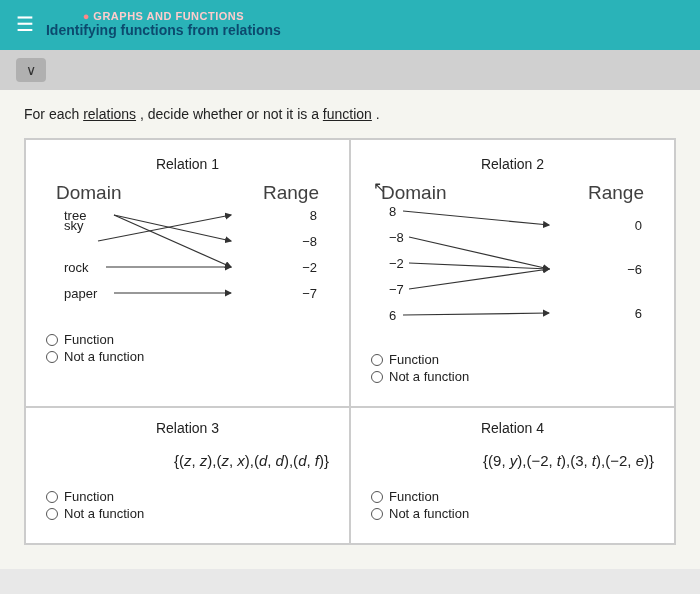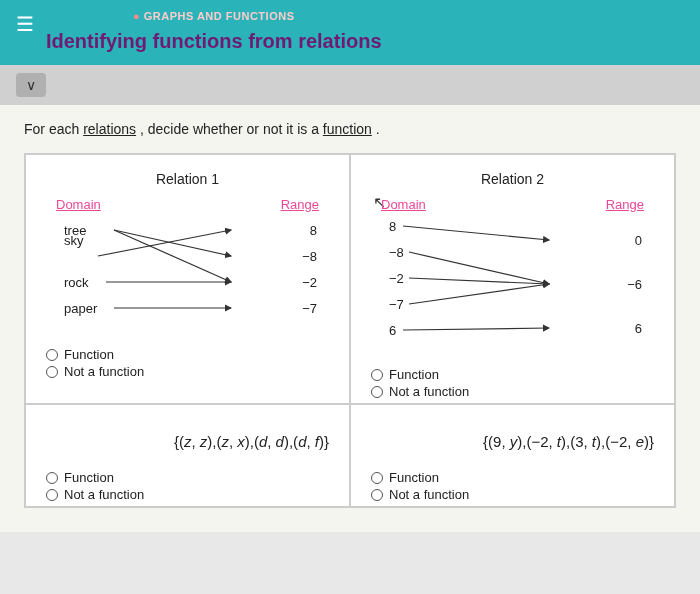--- a/index.html
+++ b/index.html
@@ -29,24 +29,23 @@
       flex-direction: column;
       text-align: center;
     }
     .header-subtitle {
       color: #ffcccc;
       font-size: 11px;
       font-weight: bold;
       letter-spacing: 0.5px;
     }
     .header-title {
-      color: #701a75;
-      font-size: 20px;
+      color: #0c4a6e;
+      font-size: 14px;
       font-weight: bold;
-      margin-top: 8px;
     }
 
     
     .dropdown-row {
       background: #d0d0d0;
       padding: 8px 16px;
     }
     .dropdown-btn {
       background: #b0b0b0;
       border: none;
@@ -73,21 +72,21 @@
     .relations-grid {
       display: grid;
       grid-template-columns: 1fr 1fr;
       gap: 0;
       border: 1px solid #ccc;
       background: white;
     }
 
     .relation-cell {
       border: 1px solid #ccc;
-      padding: 16px 20px 4px 20px;
+      padding: 16px 20px 22px 20px;
       background: white;
       position: relative;
     }
 
     .relation-title {
       text-align: center;
       font-size: 14px;
       font-weight: normal;
       margin-bottom: 10px;
       color: #222;
@@ -95,25 +94,24 @@
 
     
     .diagram {
       position: relative;
       width: 100%;
       height: 140px;
       margin-bottom: 10px;
     }
 
     .col-label {
-      font-size: 13px;
+      font-size: 19px;
       font-weight: normal;
       position: absolute;
-      color: #ec4899;
-      text-decoration: underline;
+      color: #404040;
     }
 
     .domain-item {
       font-size: 13px;
       position: absolute;
       left: 18px;
       color: #222;
     }
 
     .range-item {
@@ -280,36 +278,38 @@
           <span>Function</span>
         </label>
         <label class="radio-label">
           <span class="radio-circle"></span>
           <span>Not a function</span>
         </label>
       </div>
     </div>
 
     <div class="relation-cell" style="padding-top:12px;">
+      <div class="relation-title">Relation 3</div>
       <div class="set-notation">
         {(<em>z</em>, <em>z</em>),(<em>z</em>, <em>x</em>),(<em>d</em>, <em>d</em>),(<em>d</em>, <em>f</em>)}
       </div>
       <div class="radio-group" style="margin-top:20px;">
         <label class="radio-label">
           <span class="radio-circle"></span>
           <span>Function</span>
         </label>
         <label class="radio-label">
           <span class="radio-circle"></span>
           <span>Not a function</span>
         </label>
       </div>
     </div>
 
     <div class="relation-cell" style="padding-top:12px;">
+      <div class="relation-title">Relation 4</div>
       <div class="set-notation">
         {(9, <em>y</em>),(−2, <em>t</em>),(3, <em>t</em>),(−2, <em>e</em>)}
       </div>
       <div class="radio-group" style="margin-top:20px;">
         <label class="radio-label">
           <span class="radio-circle"></span>
           <span>Function</span>
         </label>
         <label class="radio-label">
           <span class="radio-circle"></span>

